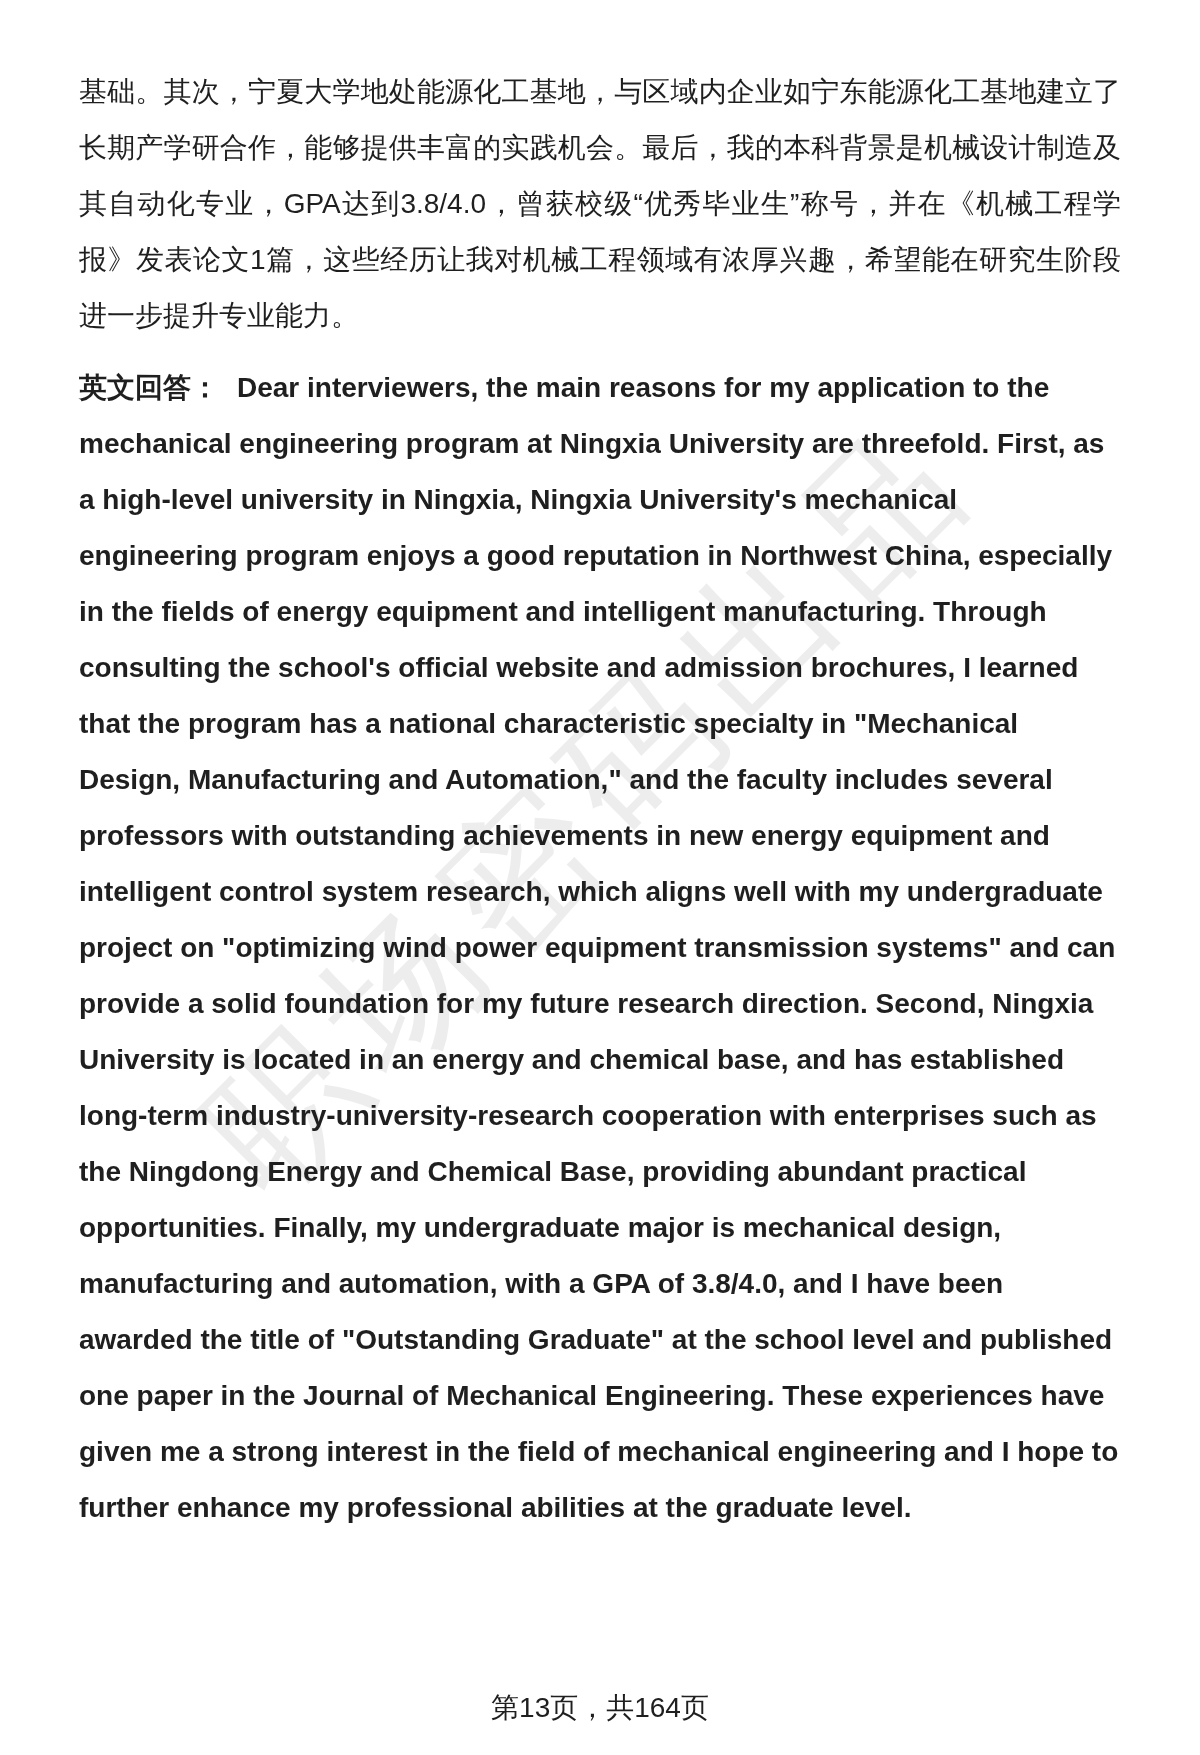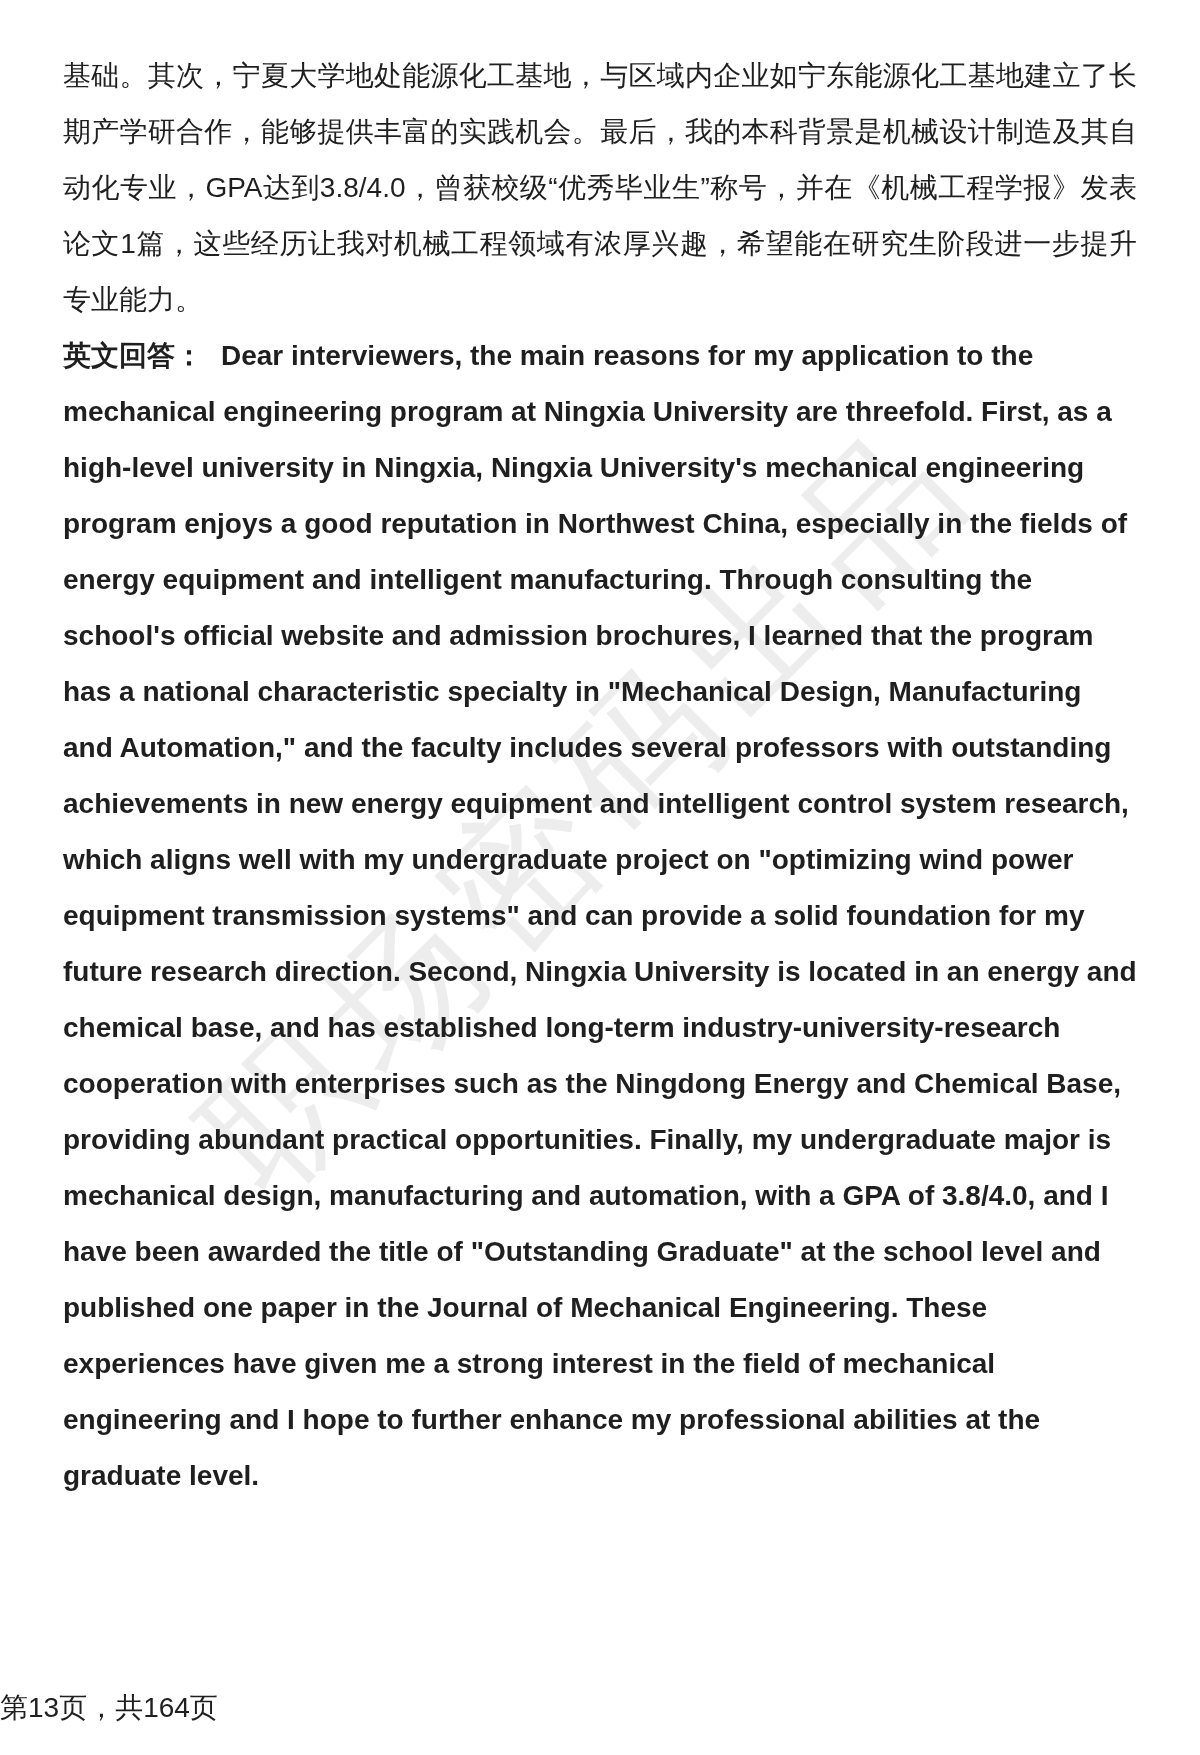--- a/index.html
+++ b/index.html
@@ -30,40 +30,40 @@
     pointer-events: none;
   }
   .content {
     position: relative;
     z-index: 1;
     padding: 48px 63px 0 63px;
     font-size: 28px;
     line-height: 2.0;
   }
   .para {
-    margin: 0;
+    margin: 16px;
     text-align: left;
     word-break: break-word;
   }
   .para.cn {
     text-align: justify;
   }
   .para.en {
     margin-top: 0;
     font-weight: bold;
   }
   .en-label {
     margin-right: 18px;
   }
   .footer {
     position: absolute;
     bottom: 28px;
     left: 0;
     width: 100%;
-    text-align: left;
+    text-align: center;
     font-size: 28px;
     color: #1f1f1f;
     z-index: 1;
   }
 </style>
 </head>
 <body>
 
 <div class="page">
 

